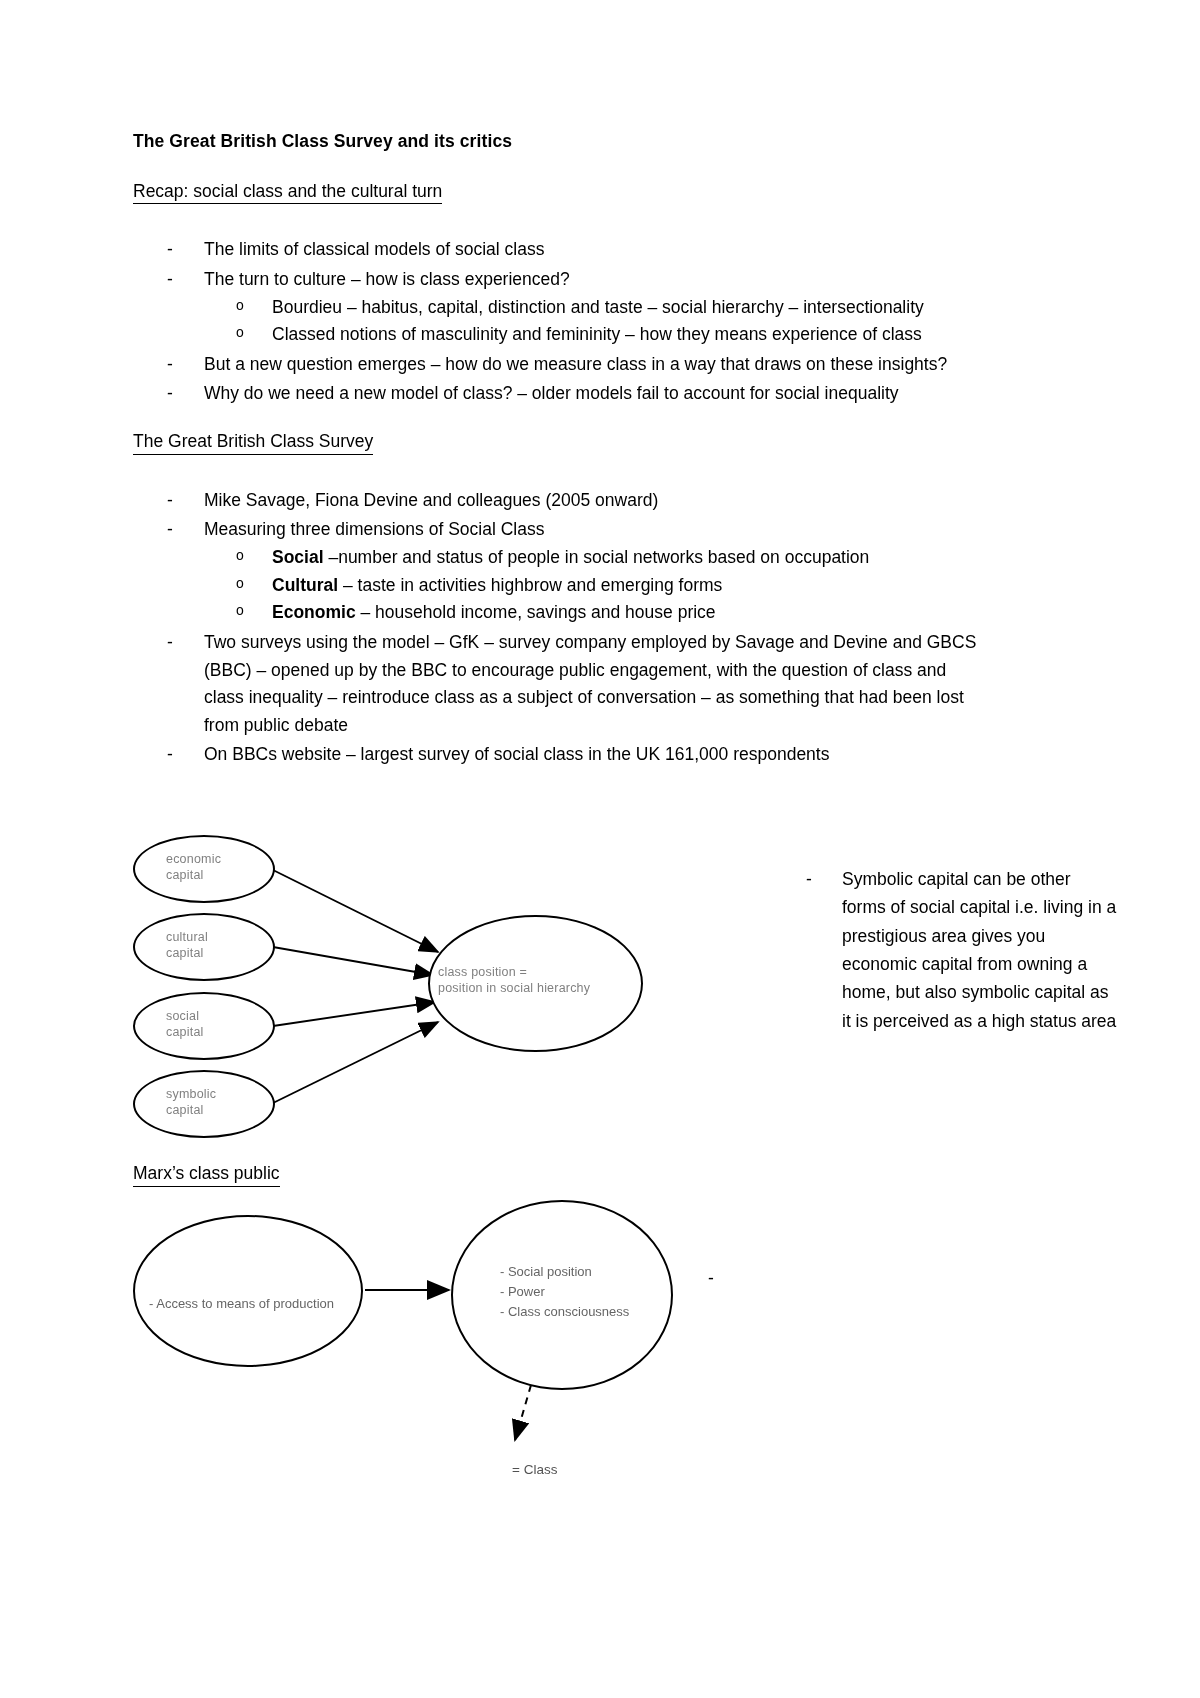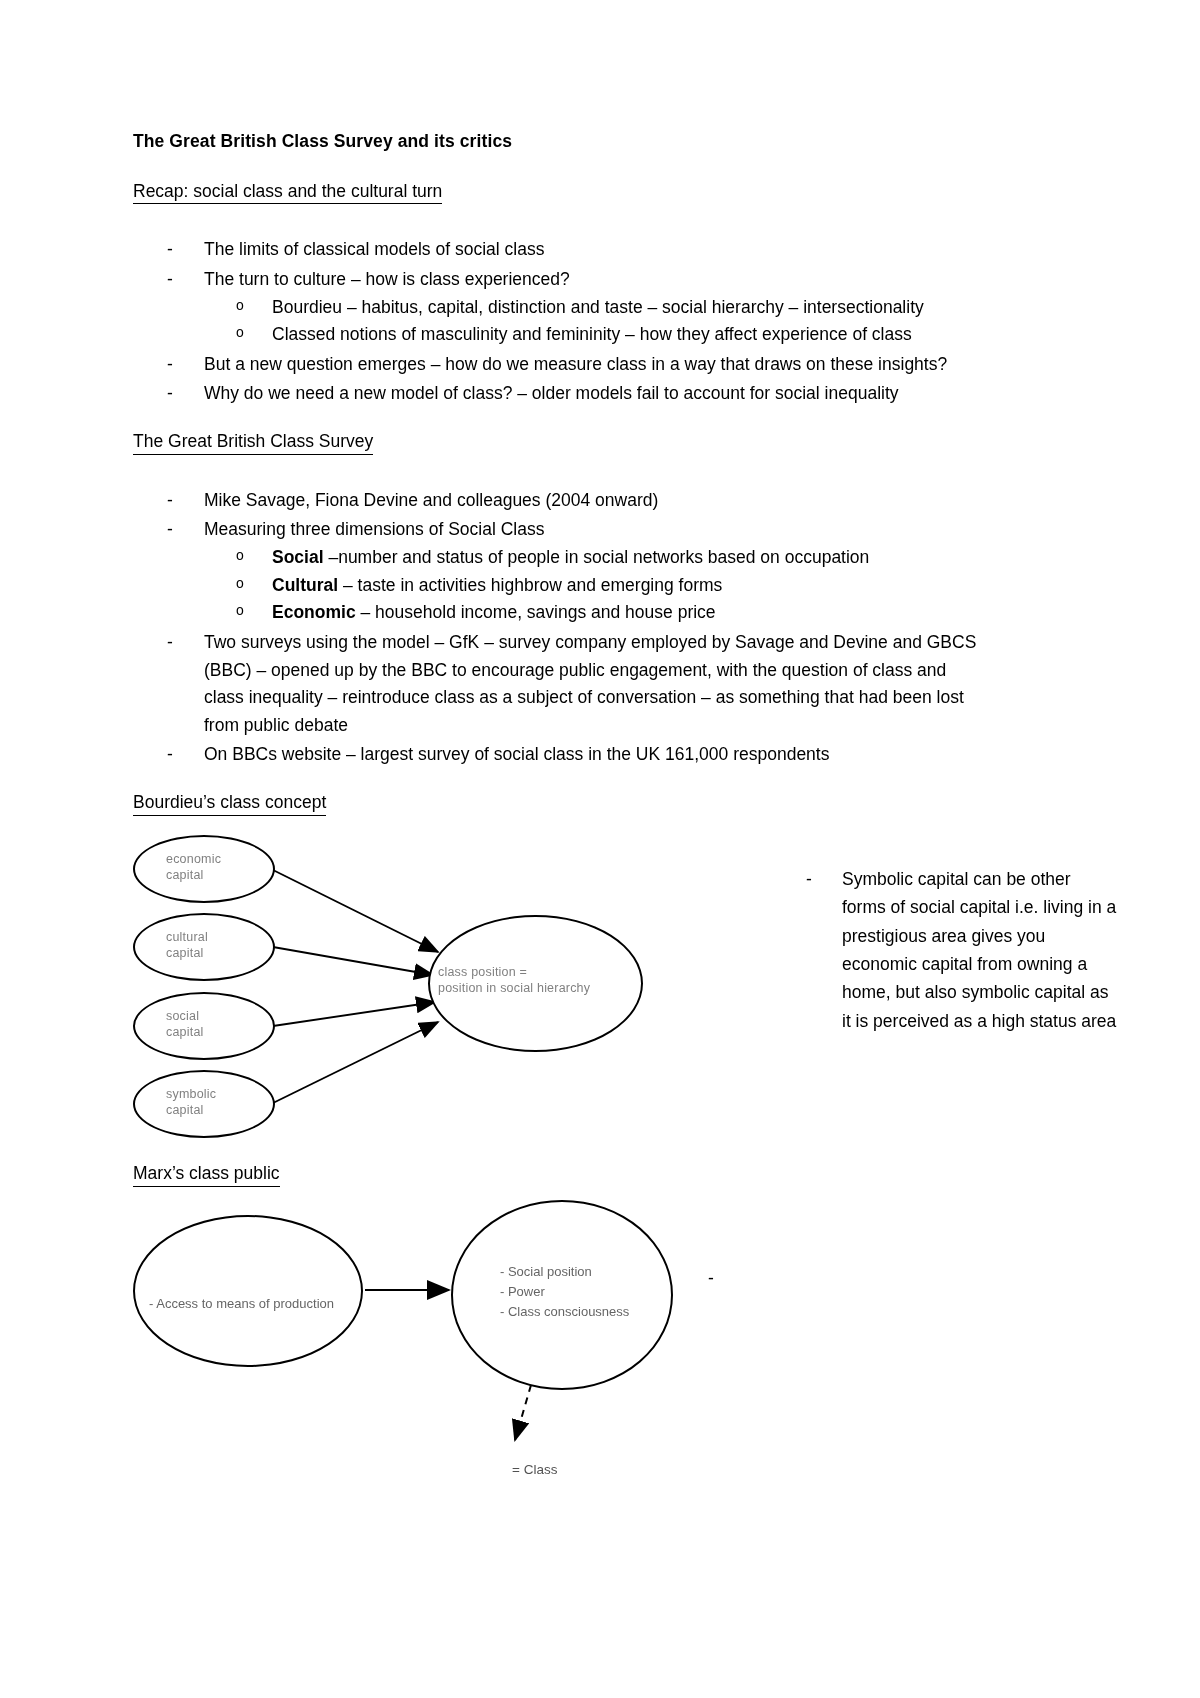--- a/index.html
+++ b/index.html
@@ -194,42 +194,42 @@
       <li>
         <span class="dash">-</span>
         <span>The turn to culture – how is class experienced?</span>
         <ul class="lvl2">
           <li>
             <span class="circ">o</span>
             <span>Bourdieu – habitus, capital, distinction and taste – social hierarchy – intersectionality</span>
           </li>
           <li>
             <span class="circ">o</span>
-            <span>Classed notions of masculinity and femininity – how they affect experience of class</span>
+            <span>Classed notions of masculinity and femininity – how they means experience of class</span>
           </li>
         </ul>
       </li>
       <li>
         <span class="dash">-</span>
         <span>But a new question emerges – how do we measure class in a way that draws on these insights?</span>
       </li>
       <li>
         <span class="dash">-</span>
         <span>Why do we need a new model of class? – older models fail to account for social inequality</span>
       </li>
     </ul>
 
     <div class="heading-wrap">
       <span class="section-heading">The Great British Class Survey</span>
     </div>
 
     <ul class="lvl1">
       <li>
         <span class="dash">-</span>
-        <span>Mike Savage, Fiona Devine and colleagues (2004 onward)</span>
+        <span>Mike Savage, Fiona Devine and colleagues (2005 onward)</span>
       </li>
       <li>
         <span class="dash">-</span>
         <span>Measuring three dimensions of Social Class</span>
         <ul class="lvl2">
           <li>
             <span class="circ">o</span>
             <b class="lead">Social</b><span> –number and status of people in social networks based on occupation</span>
           </li>
           <li>
@@ -245,23 +245,20 @@
       <li>
         <span class="dash">-</span>
         <span>Two surveys using the model – GfK – survey company employed by Savage and Devine and GBCS (BBC) – opened up by the BBC to encourage public engagement, with the question of class and class inequality – reintroduce class as a subject of conversation – as something that had been lost from public debate</span>
       </li>
       <li>
         <span class="dash">-</span>
         <span>On BBCs website – largest survey of social class in the UK 161,000 respondents</span>
       </li>
     </ul>
 
-    <div class="heading-wrap tight">
-      <span class="section-heading">Bourdieu’s class concept</span>
-    </div>
 
     <div id="bourdieu-diagram" class="diagram">
       <svg width="860" height="330" viewBox="0 0 860 330">
         <defs>
           <marker id="ah" markerWidth="11" markerHeight="9" refX="10" refY="4.5" orient="auto">
             <path d="M0,0 L11,4.5 L0,9 z" fill="#000"></path>
           </marker>
         </defs>
         <line x1="140" y1="40" x2="305" y2="122" stroke="#000" stroke-width="1.9" marker-end="url(#ah)"></line>
         <line x1="140" y1="117" x2="300" y2="145" stroke="#000" stroke-width="1.9" marker-end="url(#ah)"></line>

